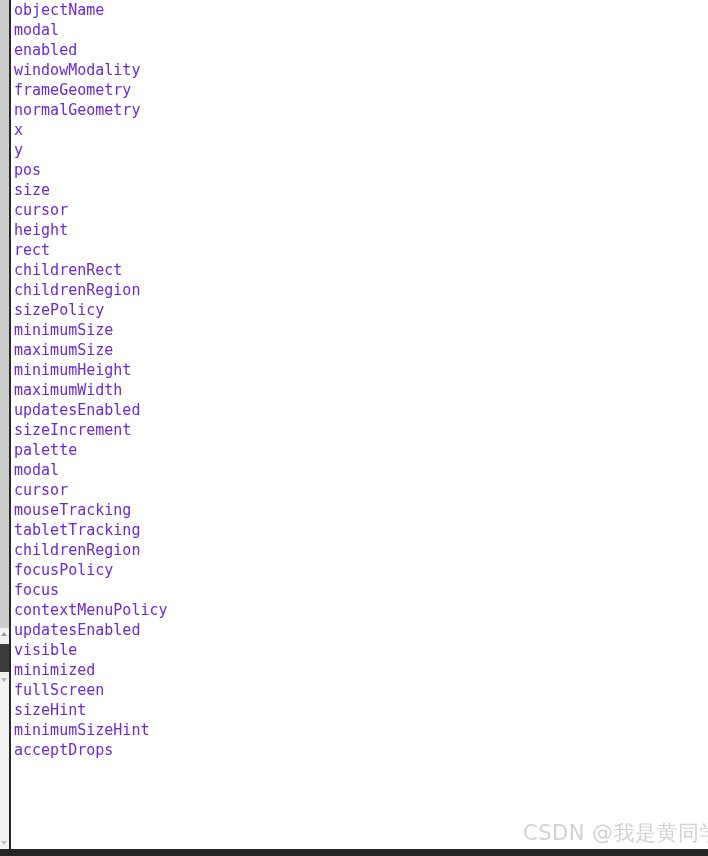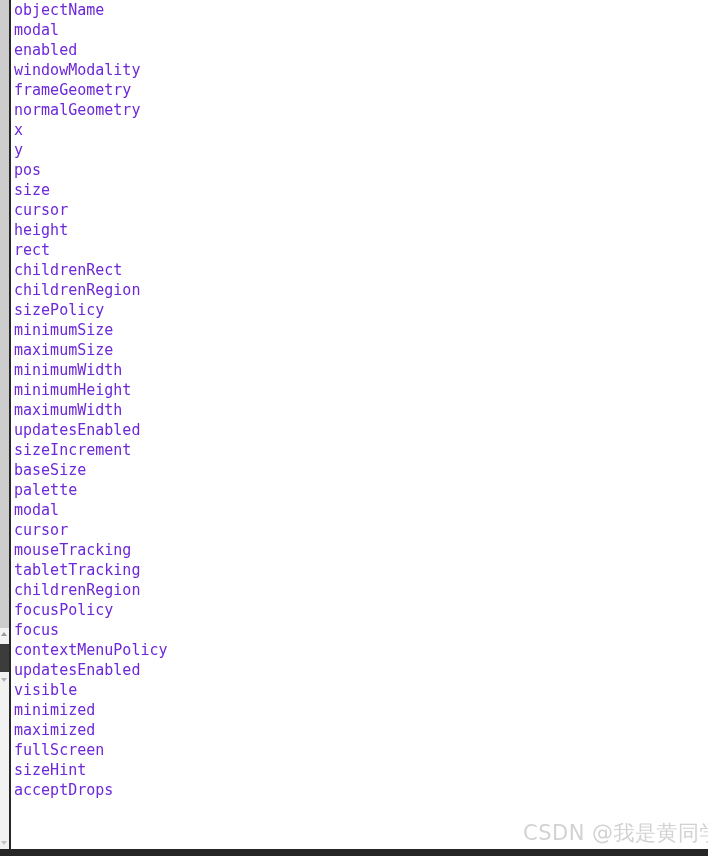--- a/index.html
+++ b/index.html
@@ -171,40 +171,38 @@
       <div class="row"><span>pos</span></div>
       <div class="row"><span>size</span></div>
       <div class="row"><span>cursor</span></div>
       <div class="row"><span>height</span></div>
       <div class="row"><span>rect</span></div>
       <div class="row"><span>childrenRect</span></div>
       <div class="row"><span>childrenRegion</span></div>
       <div class="row"><span>sizePolicy</span></div>
       <div class="row"><span>minimumSize</span></div>
       <div class="row"><span>maximumSize</span></div>
-      <div class="row"><span>minimumWidth</span></div>
       <div class="row"><span>minimumHeight</span></div>
       <div class="row"><span>maximumWidth</span></div>
       <div class="row"><span>updatesEnabled</span></div>
       <div class="row"><span>sizeIncrement</span></div>
-      <div class="row"><span>baseSize</span></div>
       <div class="row"><span>palette</span></div>
       <div class="row"><span>modal</span></div>
       <div class="row"><span>cursor</span></div>
       <div class="row"><span>mouseTracking</span></div>
       <div class="row"><span>tabletTracking</span></div>
       <div class="row"><span>childrenRegion</span></div>
       <div class="row"><span>focusPolicy</span></div>
       <div class="row"><span>focus</span></div>
       <div class="row"><span>contextMenuPolicy</span></div>
       <div class="row"><span>updatesEnabled</span></div>
       <div class="row"><span>visible</span></div>
       <div class="row"><span>minimized</span></div>
-      <div class="row"><span>maximized</span></div>
       <div class="row"><span>fullScreen</span></div>
       <div class="row"><span>sizeHint</span></div>
+      <div class="row"><span>minimumSizeHint</span></div>
       <div class="row"><span>acceptDrops</span></div>
     </div>
 
   <div class="watermark">CSDN @我是黄同学</div>
 
   <div class="hscroll"></div>
 </div>
 
 </body></html>

